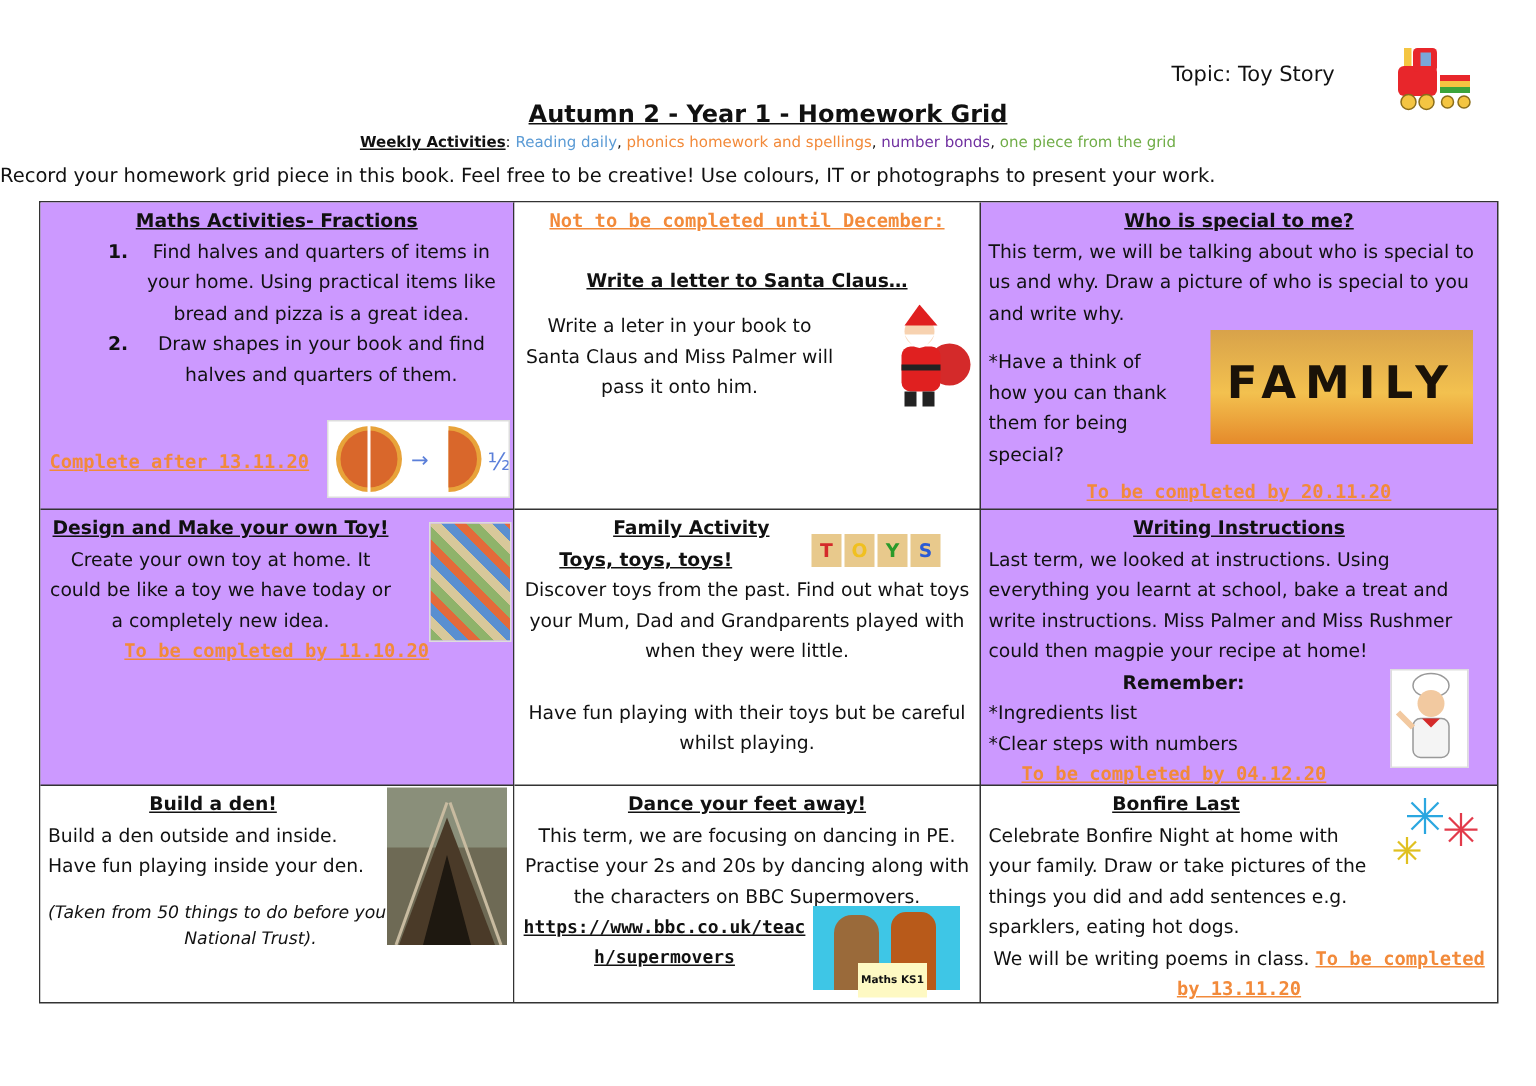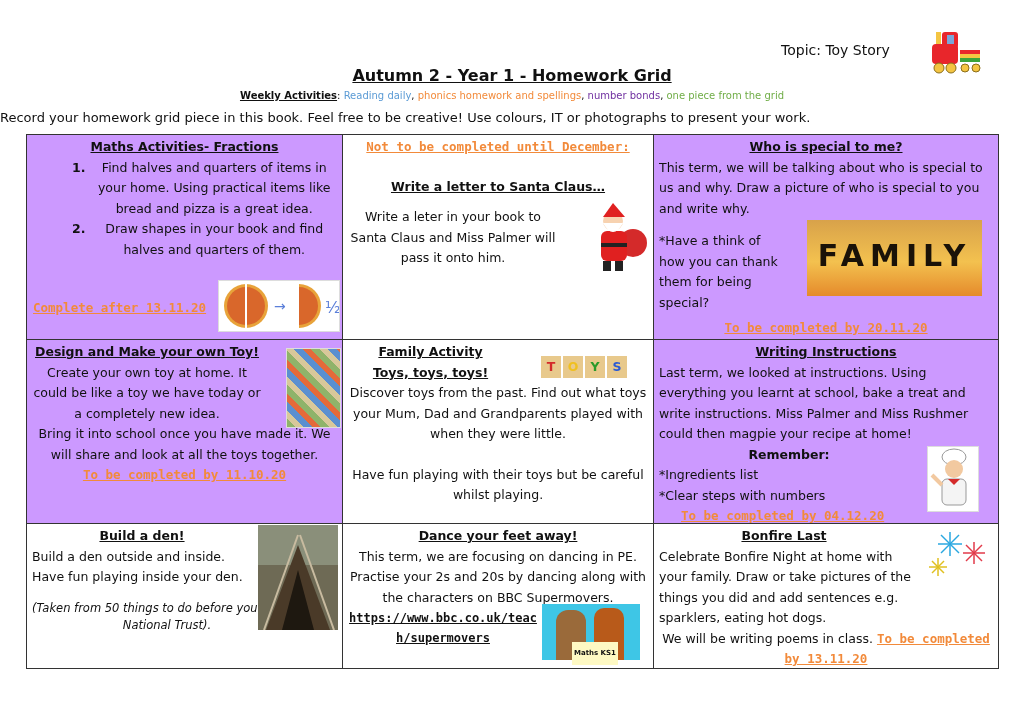--- a/index.html
+++ b/index.html
@@ -102,27 +102,26 @@
       <span class="orange">To be completed by 20.11.20</span>
     </div>
     <div class="pic" style="left:153px;top:85px;width:175px;height:76px;background:linear-gradient(180deg,#d8a24a,#f3c14f 55%,#e58a2b);border:none;">
       <div style="position:absolute;left:0;right:0;top:26px;text-align:center;font-size:30px;font-weight:bold;color:#1a1208;letter-spacing:6px;">FAMILY</div>
     </div>
   </div>
 
   <div class="cell purple">
     <div class="head" style="width:230px;">Design and Make your own Toy!</div>
     <div class="center" style="width:230px;">Create your own toy at home. It could be like a toy we have today or a completely new idea.</div>
-    <div class="center">Bring it into school once you have made it. We will share and look at all the toys together.</div>
     <div class="center"><span class="orange">To be completed by 11.10.20</span></div>
     <div class="pic" style="left:259px;top:8px;width:53px;height:78px;background:repeating-linear-gradient(45deg,#8fb36a 0 6px,#d8c89a 6px 12px,#5a8fd0 12px 18px,#e46a3a 18px 24px);"></div>
   </div>
 
   <div class="cell white">
-    <div class="head" style="width:165px;">Family Activity</div>
+    <div class="head" style="width:165px;text-align:right;">Family Activity</div>
     <div class="head" style="width:165px;">Toys, toys, toys!</div>
     <div class="center">Discover toys from the past. Find out what toys your Mum, Dad and Grandparents played with when they were little.</div>
     <div class="center" style="margin-top:20px;">Have fun playing with their toys but be careful whilst playing.</div>
     <div style="position:absolute;left:198px;top:16px;display:flex;gap:2px;">
       <span style="width:20px;height:22px;background:#e8c98c;color:#d42a2a;font-weight:bold;text-align:center;line-height:22px;">T</span>
       <span style="width:20px;height:22px;background:#e8c98c;color:#f0c020;font-weight:bold;text-align:center;line-height:22px;">O</span>
       <span style="width:20px;height:22px;background:#e8c98c;color:#2a9a2a;font-weight:bold;text-align:center;line-height:22px;">Y</span>
       <span style="width:20px;height:22px;background:#e8c98c;color:#2a5ad4;font-weight:bold;text-align:center;line-height:22px;">S</span>
     </div>
   </div>

